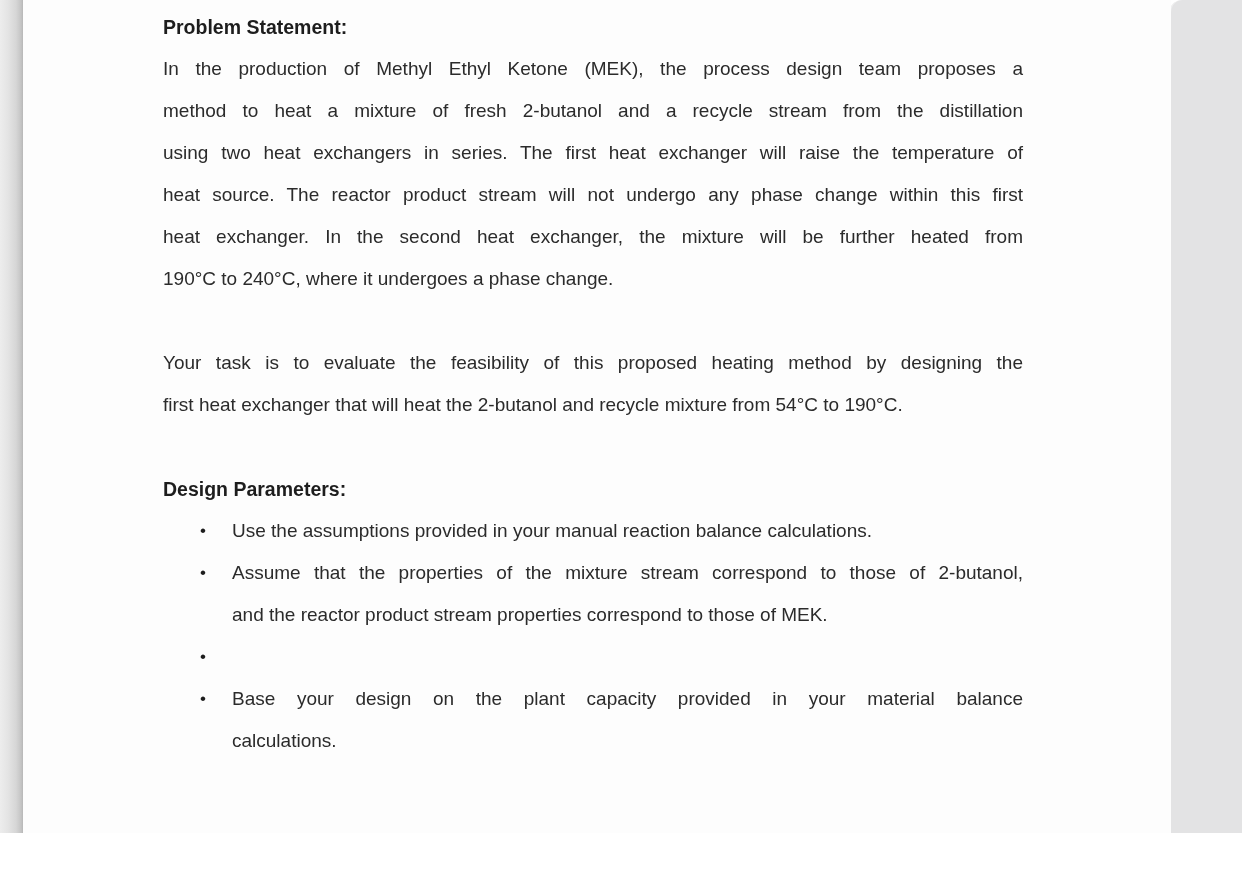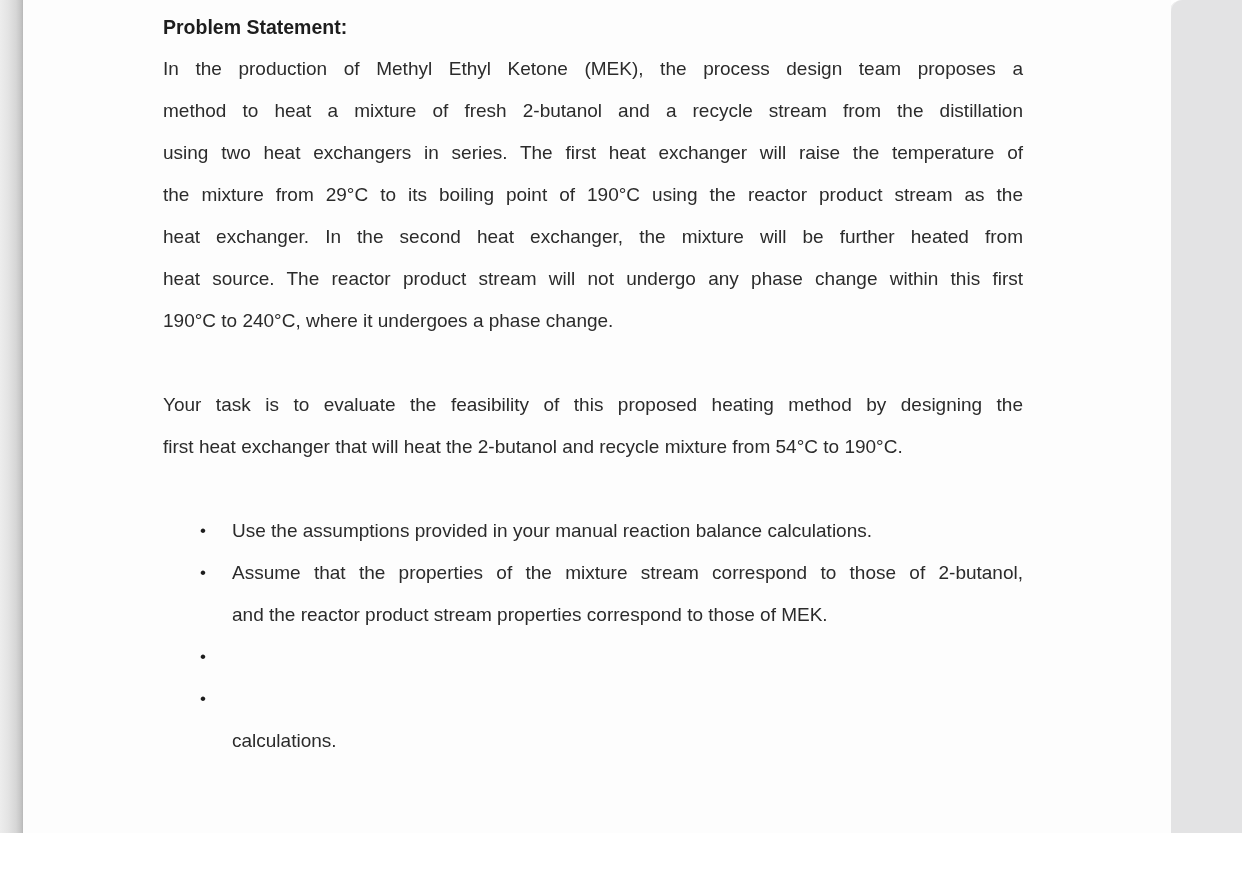--- a/index.html
+++ b/index.html
@@ -79,50 +79,50 @@
   <div class="left-gutter"></div>
   <div class="right-gutter"></div>
 
   <div class="page">
 
     <div class="row heading">Problem Statement:</div>
 
     <div class="row just">In the production of Methyl Ethyl Ketone (MEK), the process design team proposes a</div>
     <div class="row just">method to heat a mixture of fresh 2-butanol and a recycle stream from the distillation</div>
     <div class="row just">using two heat exchangers in series. The first heat exchanger will raise the temperature of</div>
-    <div class="row just">the mixture from 29°C to its boiling point of 190°C using the reactor product stream as the</div>
+    <div class="row just">heat source. The reactor product stream will not undergo any phase change within this first</div>
     <div class="row just">heat exchanger. In the second heat exchanger, the mixture will be further heated from</div>
-    <div class="row just">heat source. The reactor product stream will not undergo any phase change within this first</div>
     <div class="row">190°C to 240°C, where it undergoes a phase change.</div>
 
     <div class="spacer"></div>
 
     <div class="row just">Your task is to evaluate the feasibility of this proposed heating method by designing the</div>
     <div class="row">first heat exchanger that will heat the 2-butanol and recycle mixture from 54°C to 190°C.</div>
 
     <div class="spacer"></div>
 
+    <div class="row heading">Design Parameters:</div>
 
     <div class="row bullet-row">
       <span class="marker">•</span>
       <span>Use the assumptions provided in your manual reaction balance calculations.</span>
     </div>
 
     <div class="row bullet-row just">
       <span class="marker">•</span><span>Assume that the properties of the mixture stream correspond to those of 2-butanol,</span>
     </div>
     <div class="row bullet-row">
       <span>and the reactor product stream properties correspond to those of MEK.</span>
     </div>
 
     <div class="row bullet-row">
       <span class="marker">•</span>
     </div>
 
     <div class="row bullet-row just">
-      <span class="marker">•</span>
+      <span class="marker">•</span><span>Base your design on the plant capacity provided in your material balance</span>
     </div>
     <div class="row bullet-row">
       <span>calculations.</span>
     </div>
 
   </div>
 </div>
 
 </body></html>

